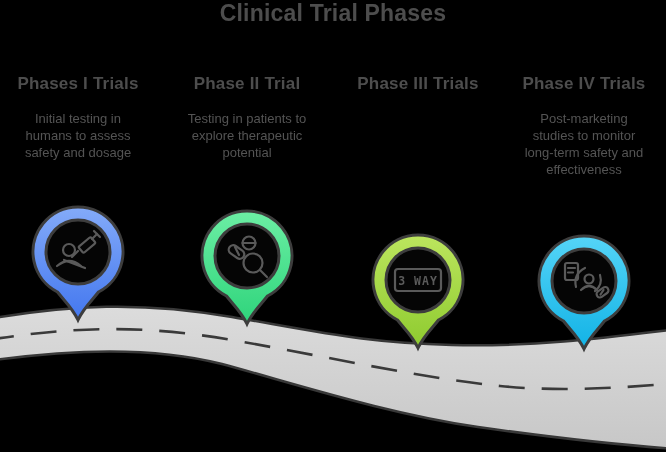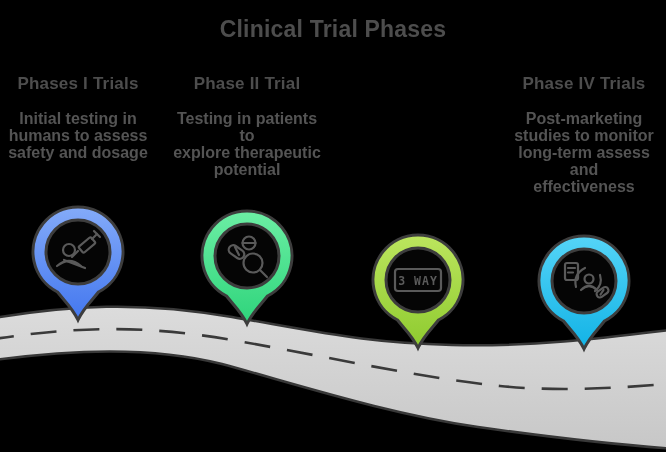--- a/index.html
+++ b/index.html
@@ -2,31 +2,31 @@
 <html><head>
 <meta charset="utf-8">
 <style>
   html,body{margin:0;padding:0;background:#000;}
   .stage{
     position:relative;width:666px;height:452px;background:#000;
     font-family:"Liberation Sans", sans-serif;overflow:hidden;
   }
   .scene{position:absolute;left:0;top:0;width:666px;height:452px;}
   .page-title{
-    position:absolute;top:16px;left:0;right:0;text-align:center;
+    position:absolute;top:0;left:0;right:0;text-align:center;
     font-size:23px;font-weight:bold;color:#4d4d4d;letter-spacing:.2px;
   }
   .col{position:absolute;top:74px;text-align:center;}
   .col h2{
     margin:0 0 16px 0;font-size:17px;font-weight:bold;color:#4d4d4d;
     white-space:nowrap;letter-spacing:.2px;
   }
   .col p{
-    margin:0;font-size:16px;line-height:17px;color:#545454;
-    white-space:pre-line;font-weight:bold;
+    margin:0;font-size:13px;line-height:17px;color:#545454;
+    white-space:pre-line;font-weight:normal;
   }
   .c1{left:8px;width:140px;}
   .c2{left:168px;width:158px;}
   .c3{left:340px;width:156px;}
   .c4{left:506px;width:156px;}
 </style>
 </head>
 <body>
 
 <div class="stage">
@@ -125,23 +125,24 @@
   </div>
 
   <div class="col c2">
     <h2>Phase II Trial</h2>
     <p>Testing in patients to
 explore therapeutic
 potential</p>
   </div>
 
   <div class="col c3">
+    <h2>Phase III Trials</h2>
   </div>
 
   <div class="col c4">
     <h2>Phase IV Trials</h2>
     <p>Post-marketing
 studies to monitor
-long-term assess and
+long-term safety and
 effectiveness</p>
   </div>
 
 </div>
 
 </body></html>

